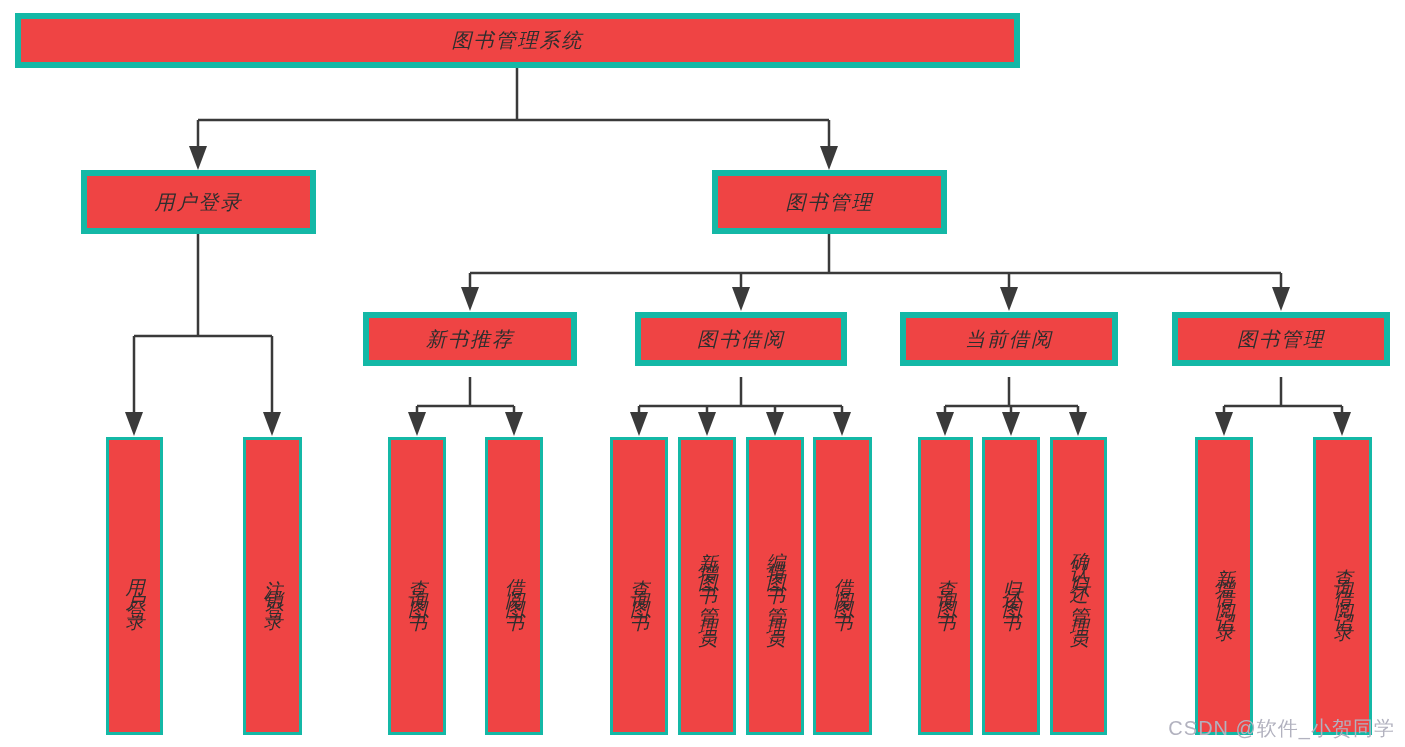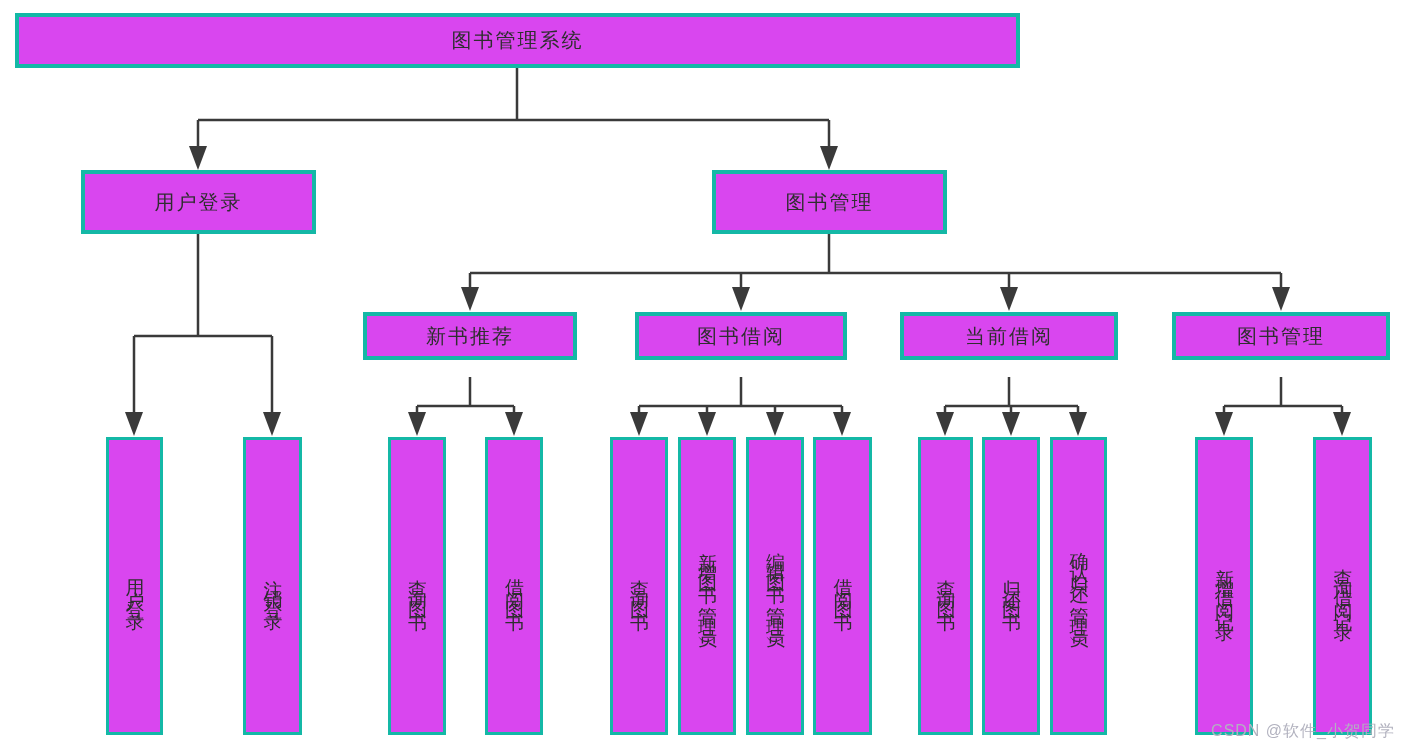--- a/index.html
+++ b/index.html
@@ -6,43 +6,44 @@
   .stage{
     position:relative;
     width:1405px;height:747px;
     background:#ffffff;
     font-family:"Liberation Sans","DejaVu Sans",sans-serif;
     overflow:hidden;
   }
   .wires{position:absolute;left:0;top:0;z-index:1;}
   .box{
     position:absolute;
-    background:#d946ef;
-    border:4px solid #14b8a6;
+    background:#ef4444;
+    border:6px solid #14b8a6;
     box-sizing:border-box;
     display:flex;align-items:center;justify-content:center;
     color:#2e2e2e;
     z-index:2;
+    font-style:italic;
   }
   .h-label{font-size:20px;letter-spacing:2px;white-space:nowrap;}
   .root{left:15px;top:13px;width:1005px;height:55px;}
   .lvl2{top:170px;height:64px;}
-  .lvl3{top:312px;height:48px;}
+  .lvl3{top:312px;height:54px;}
   .leaf{top:437px;height:298px;border-width:3px;}
   .v-label{
     writing-mode:vertical-rl;
     text-orientation:mixed;
     font-size:19px;
     letter-spacing:11px;
     line-height:1.1;
     white-space:nowrap;
   }
   .watermark{
     position:absolute;right:10px;bottom:5px;
-    font-size:16px;letter-spacing:1px;
+    font-size:20px;letter-spacing:1px;
     color:#b2b2bf;z-index:5;white-space:nowrap;
   }
 </style>
 </head>
 <body>
 
 <div class="stage">
 
   <svg class="wires" width="1405" height="747" viewBox="0 0 1405 747" id="wires">
       <path d="M517 68 V120 M198 120 H829 M198 234 V336 M134 336 H272 M829 234 V273 M470 273 H1281 M470 377 V406 M417 406 H514 M741 377 V406 M639 406 H842 M1009 377 V406 M945 406 H1078 M1281 377 V406 M1224 406 H1342" fill="none" stroke="#3a3a3a" stroke-width="2.5"></path>

